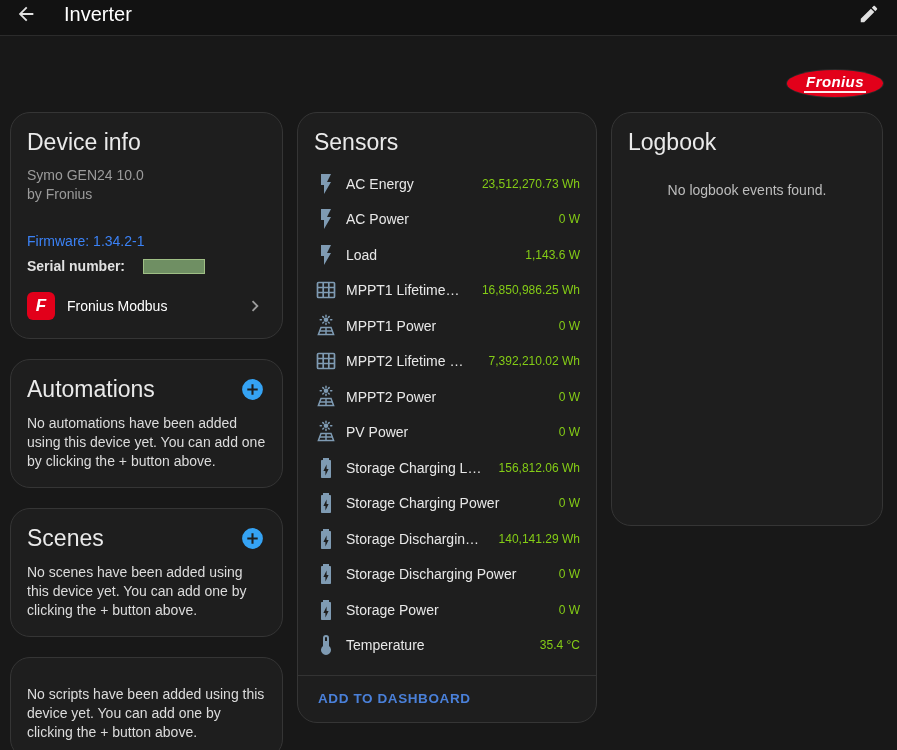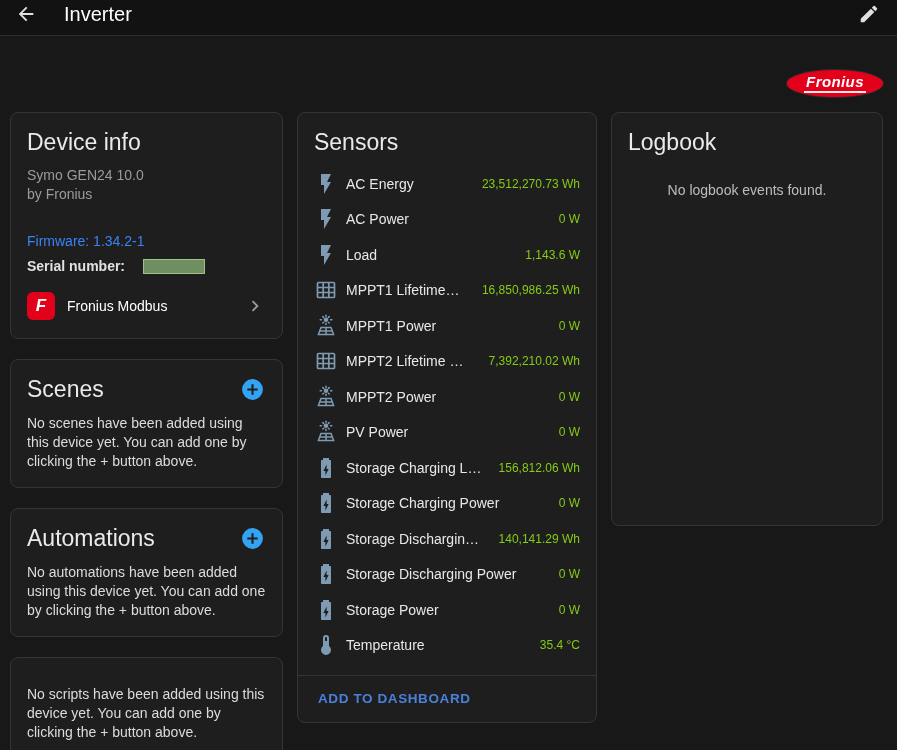--- a/index.html
+++ b/index.html
@@ -47,21 +47,21 @@
   
   .columns { display: flex; gap: 14px; padding: 0 14px 0 10px; align-items: flex-start; }
   .col { display: flex; flex-direction: column; gap: 20px; }
   .col-left  { width: 283px; }
   .col-mid   { width: 311px; }
   .col-right { width: 282px; }
 
   .card {
     background: #1e1e1e;
     border: 1px solid #353535;
-    border-radius: 8px;
+    border-radius: 20px;
   }
   .card-title { font-size: 23px; font-weight: 400; color: #eaeaea; }
 
   
   .device-card { padding: 16px; }
   .device-card .card-title { margin-bottom: 10px; }
   .model, .manufacturer { color: #9b9b9b; font-size: 14px; line-height: 19px; }
   .firmware { margin-top: 28px; font-size: 14px; line-height: 19px; color: #3b82f6; }
   .serial-row { display: flex; align-items: center; gap: 18px; margin-top: 7px; font-size: 14px; color: #e1e1e1; font-weight: bold; }
   .serial-redaction {
@@ -158,43 +158,43 @@
         <span class="chevron">
           <svg viewBox="0 0 24 24">
               <path fill="currentColor" d="M8.59,16.59L13.17,12L8.59,7.41L10,6L16,12L10,18L8.59,16.59Z"></path>
             </svg>
         </span>
       </div>
     </div>
 
     <div class="card section-card">
       <div class="section-header">
+        <h2 class="card-title">Automations</h2>
+        <button class="plus-btn">
+          <svg viewBox="0 0 24 24">
+              <path fill="currentColor" fill-rule="evenodd" d="M17,13H13V17H11V13H7V11H11V7H13V11H17V13M12,2A10,10 0 0,0 2,12A10,10 0 0,0 12,22A10,10 0 0,0 22,12A10,10 0 0,0 12,2Z"></path>
+            </svg>
+        </button>
+      </div>
+      <p class="section-text">No automations have been added using this device yet. You can add one by clicking the + button above.</p>
+    </div>
+
+    <div class="card section-card">
+      <div class="section-header">
         <h2 class="card-title">Scenes</h2>
         <button class="plus-btn">
           <svg viewBox="0 0 24 24">
               <path fill="currentColor" fill-rule="evenodd" d="M17,13H13V17H11V13H7V11H11V7H13V11H17V13M12,2A10,10 0 0,0 2,12A10,10 0 0,0 12,22A10,10 0 0,0 22,12A10,10 0 0,0 12,2Z"></path>
             </svg>
         </button>
       </div>
       <p class="section-text">No scenes have been added using this device yet. You can add one by clicking the + button above.</p>
     </div>
 
     <div class="card section-card">
-      <div class="section-header">
-        <h2 class="card-title">Automations</h2>
-        <button class="plus-btn">
-          <svg viewBox="0 0 24 24">
-              <path fill="currentColor" fill-rule="evenodd" d="M17,13H13V17H11V13H7V11H11V7H13V11H17V13M12,2A10,10 0 0,0 2,12A10,10 0 0,0 12,22A10,10 0 0,0 22,12A10,10 0 0,0 12,2Z"></path>
-            </svg>
-        </button>
-      </div>
-      <p class="section-text">No automations have been added using this device yet. You can add one by clicking the + button above.</p>
-    </div>
-
-    <div class="card section-card">
       <p class="section-text">No scripts have been added using this device yet. You can add one by clicking the + button above.</p>
     </div>
 
   </section>
 
   <section class="col col-mid">
     <div class="card sensors-card">
       <h2 class="card-title">Sensors</h2>
       <div class="sensor-list">
   <div class="sensor-row">

